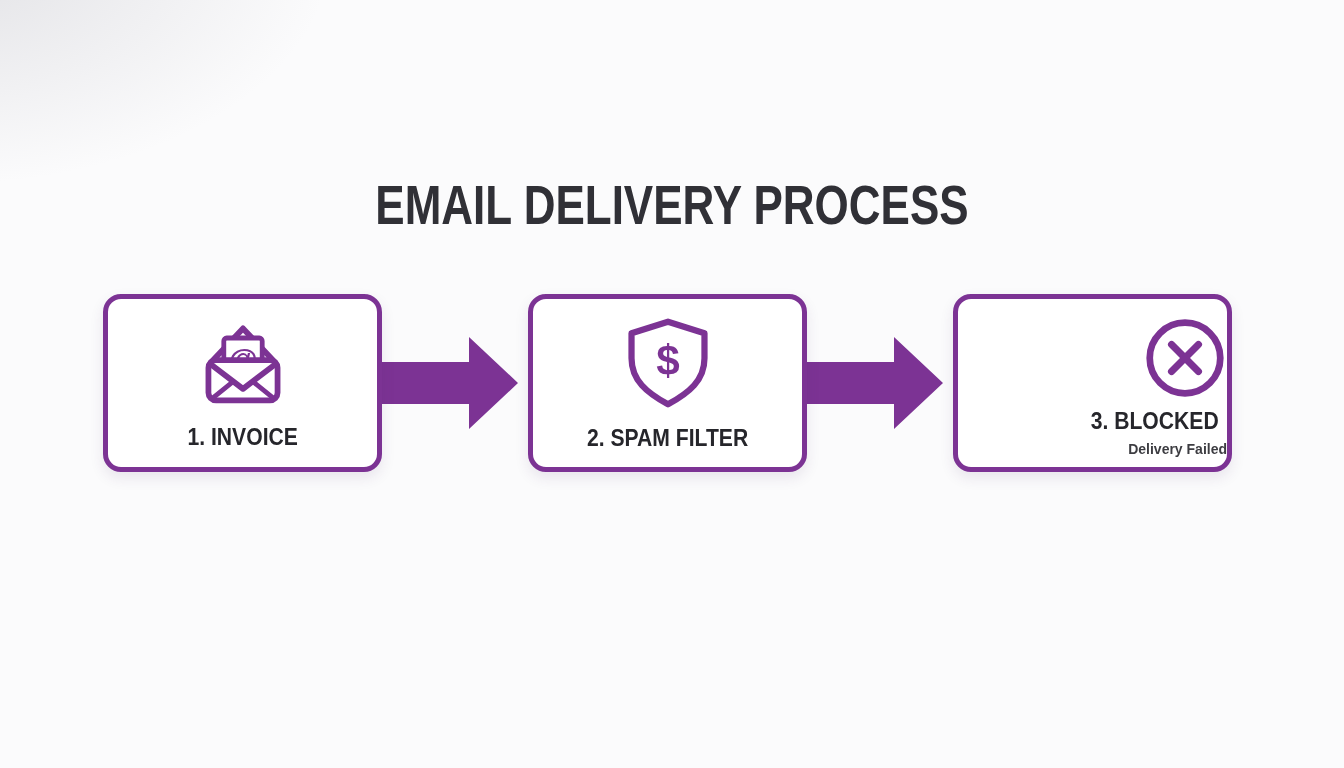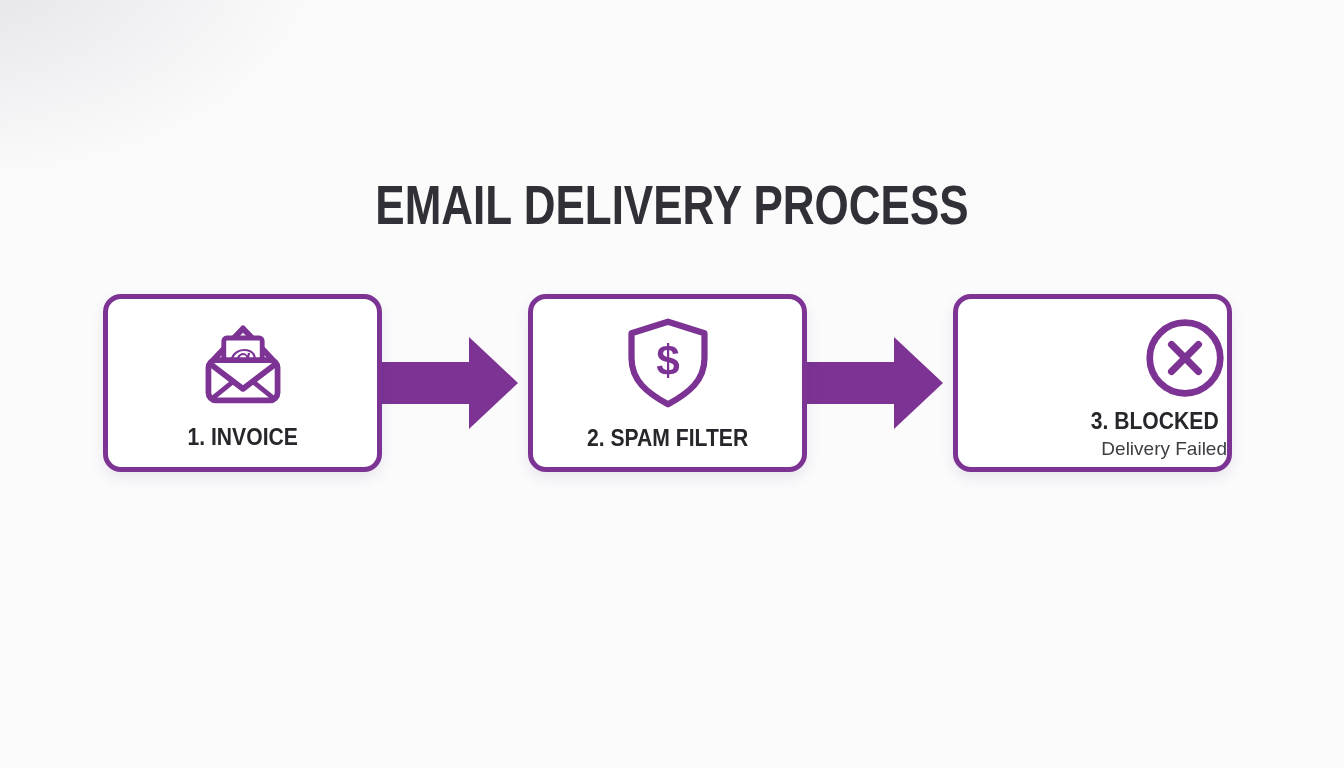--- a/index.html
+++ b/index.html
@@ -59,22 +59,22 @@
     font-weight:bold;
     line-height:28px;
     color:var(--label);
     transform:scaleX(0.88);
     transform-origin:50% 50%;
     white-space:nowrap;
   }
   .step-1 .step-label,.step-2 .step-label{margin-top:13px;}
   .step-3 .step-label{margin-top:7px;}
   .step-sublabel{
-    font-size:19px;
-    font-weight:normal;
+    font-size:14px;
+    font-weight:bold;
     line-height:24px;
     margin-top:2px;
     color:var(--sublabel);
     white-space:nowrap;
   }
   .flow-arrow{
     position:absolute;
     top:337px;
     width:141px;height:92px;
     z-index:2;

